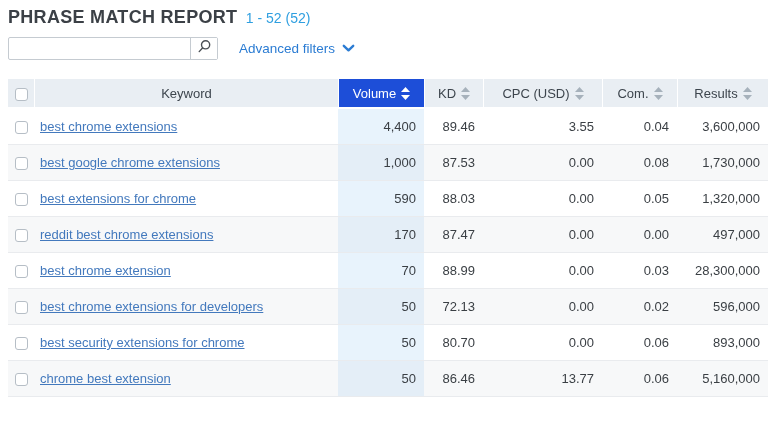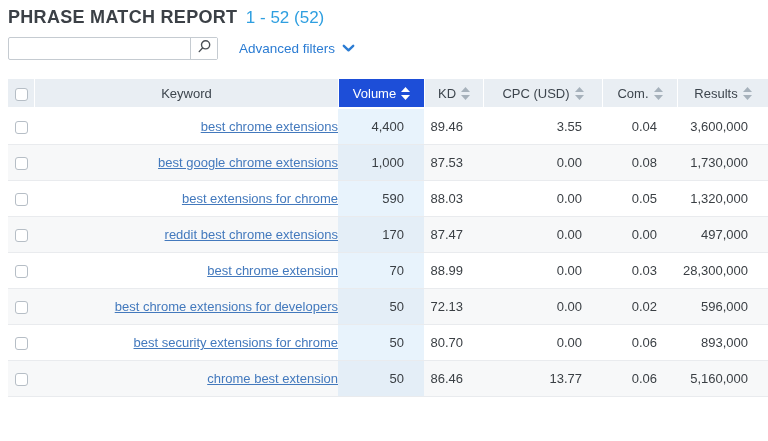--- a/index.html
+++ b/index.html
@@ -11,21 +11,21 @@
     font-family: "Liberation Sans", sans-serif;
   }
   .page { padding: 8px 0 0 8px; }
 
   
   .title-row { height: 18px; line-height: 18px; white-space: nowrap; }
   .page-title {
     font-size: 18px; font-weight: bold; color: #3b4046; letter-spacing: .3px;
   }
   .result-count {
-    font-size: 17px; font-weight: normal; color: #2f9fe0; margin-left: 4px;
+    font-size: 14px; font-weight: normal; color: #2f9fe0; margin-left: 4px;
   }
 
   
   .search-row { margin-top: 10px; height: 24px; display: flex; align-items: center; }
   .search-box {
     display: flex; width: 210px; height: 23px;
     border: 1px solid #c5cbd1; border-radius: 2px; background: #fff;
   }
   .search-input {
     flex: 1; min-width: 0; border: none; outline: none;
@@ -65,23 +65,23 @@
   tbody tr:nth-child(even) td { background: #f7f8f9; }
   td.c-volume { background: #e8f3fc; }
   tbody tr:nth-child(even) td.c-volume { background: #e4eef7; }
 
   td.c-check, th.c-check { text-align: center; }
   .checkbox {
     display: inline-block; width: 13px; height: 13px;
     border: 1px solid #b6bec6; border-radius: 3px; background: #fff;
     vertical-align: middle; cursor: pointer;
   }
-  td.c-kw { padding-left: 6px; text-align: right; }
+  td.c-kw { padding-left: 6px; text-align: left; }
   .kw-link { color: #4379bd; text-decoration: underline; cursor: pointer; }
-  td.c-num { text-align: right; padding-right: 20px; }
+  td.c-num { text-align: right; padding-right: 8px; }
 </style>
 </head>
 <body>
 
 <div class="page">
 
   <div class="title-row">
     <span class="page-title">PHRASE MATCH REPORT</span>
     <span class="result-count">1 - 52 (52)</span>
   </div>

